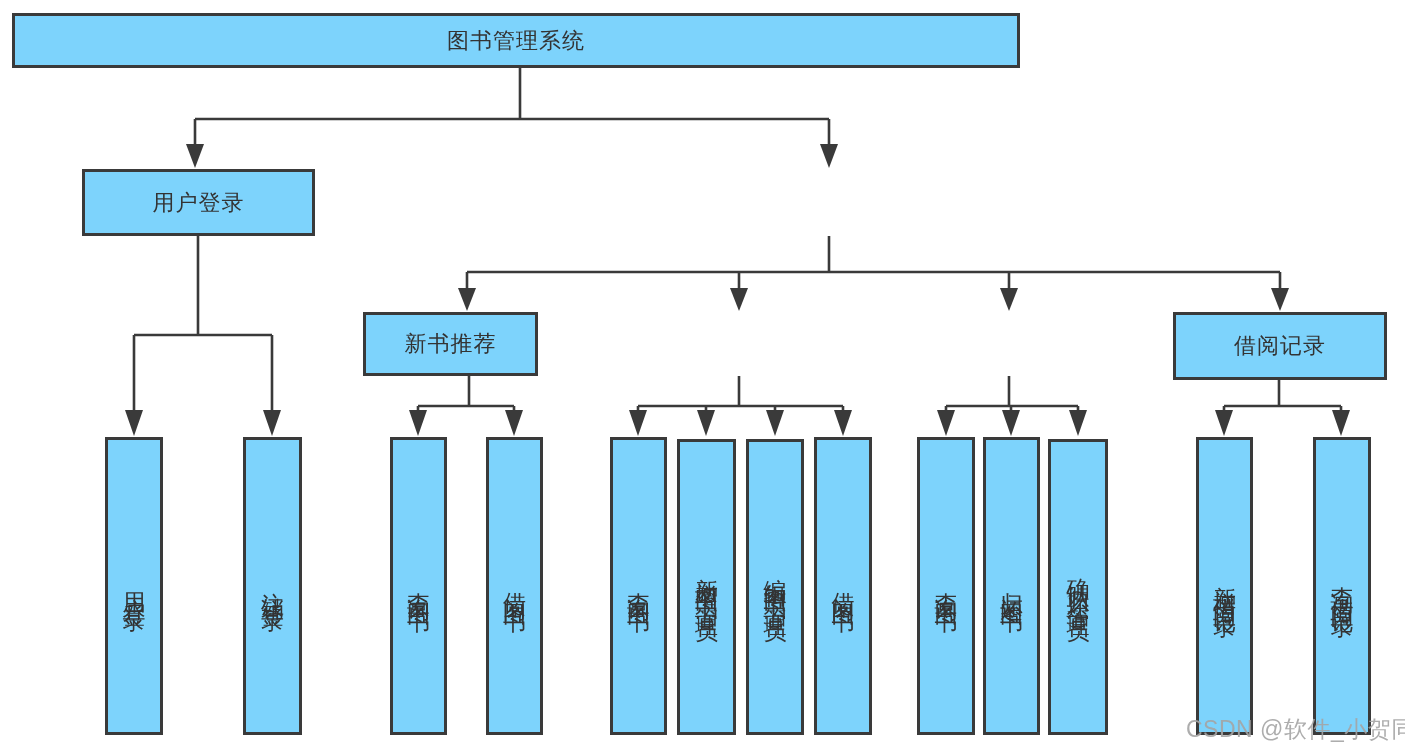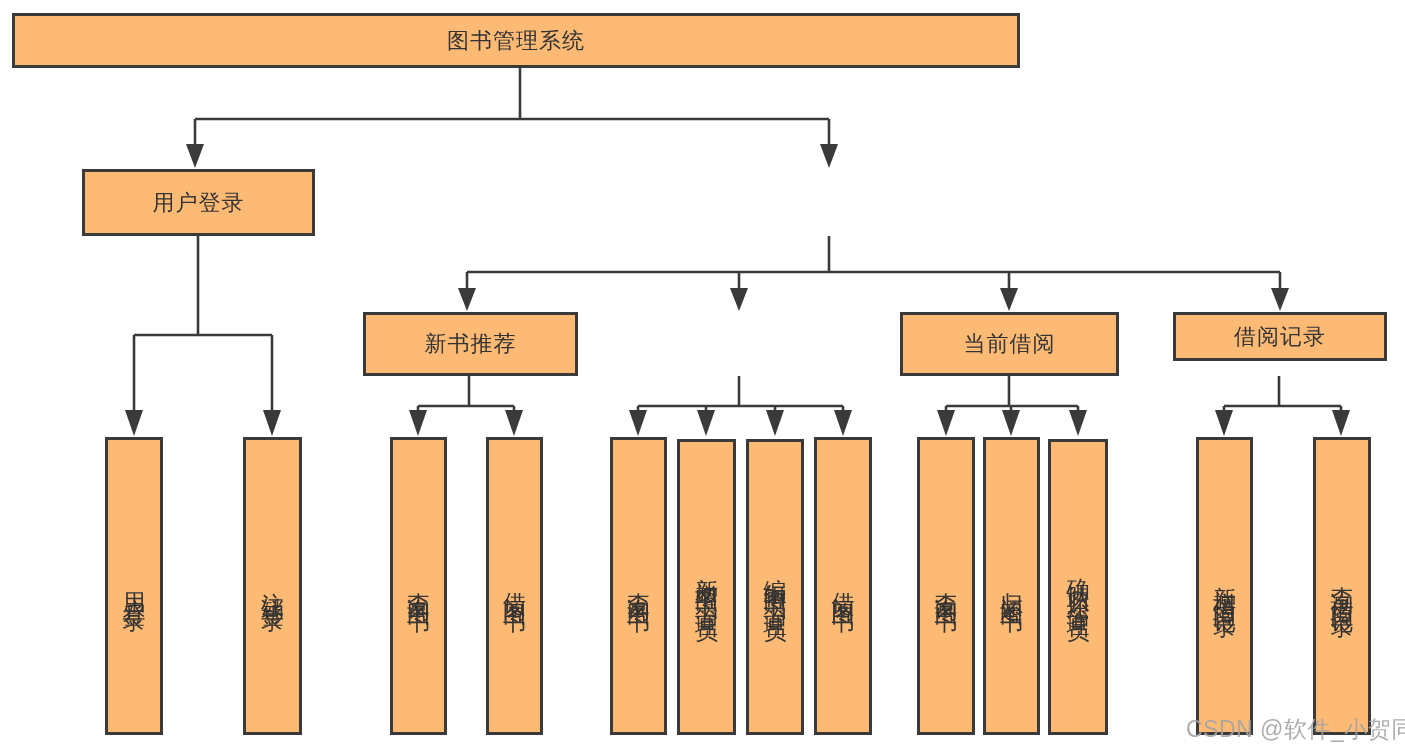--- a/index.html
+++ b/index.html
@@ -14,21 +14,21 @@
   .connectors {
     position: absolute;
     left: 0; top: 0;
     width: 1405px; height: 747px;
     z-index: 1;
   }
   .node {
     position: absolute;
     box-sizing: border-box;
     border: 3px solid #3a3a3a;
-    background: #fdba74;
+    background: #7dd3fc;
     display: flex;
     align-items: center;
     justify-content: center;
     color: #333333;
     z-index: 2;
   }
   .node.h { font-size: 22px; letter-spacing: 1px; }
   .node.v {
     writing-mode: vertical-rl;
     text-orientation: mixed;
@@ -104,27 +104,24 @@
   </svg>
 
   <div class="node h" style="left:12px; top:13px; width:1008px; height:55px;">
     <span class="lbl">图书管理系统</span>
   </div>
 
   <div class="node h" style="left:82px; top:169px; width:233px; height:67px;">
     <span class="lbl">用户登录</span>
   </div>
 
-  <div class="node h" style="left:363px; top:312px; width:215px; height:64px;">
+  <div class="node h" style="left:363px; top:312px; width:175px; height:64px;">
     <span class="lbl">新书推荐</span>
   </div>
-  <div class="node h" style="left:900px; top:312px; width:219px; height:64px;">
-    <span class="lbl">当前借阅</span>
-  </div>
-  <div class="node h" style="left:1173px; top:312px; width:214px; height:49px;text-align:right;">
+  <div class="node h" style="left:1173px; top:312px; width:214px; height:68px;text-align:right;">
     <span class="lbl">借阅记录</span>
   </div>
 
   <div class="node v" style="left:105px; top:437px; width:58px; height:298px;">
     <span class="lbl">用户登录</span>
   </div>
   <div class="node v" style="left:243px; top:437px; width:59px; height:298px;">
     <span class="lbl">注销登录</span>
   </div>
 

